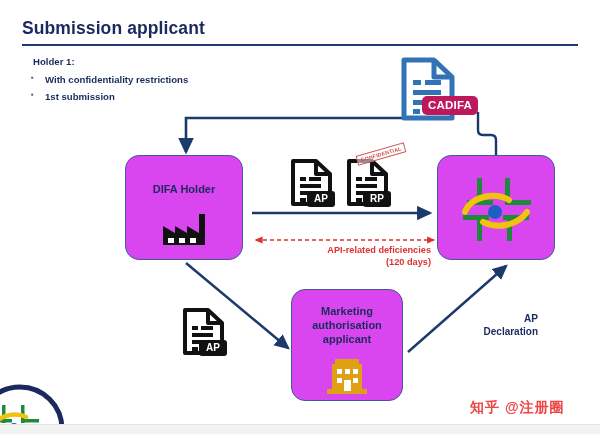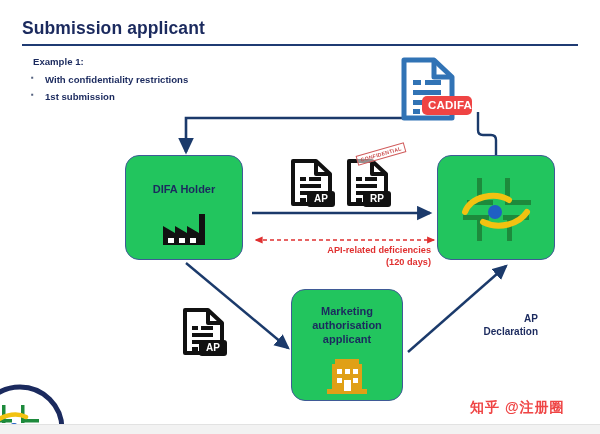--- a/index.html
+++ b/index.html
@@ -67,21 +67,21 @@
     color: #55627f;
   }
   .bullet.b1 { top: 74px; }
   .bullet.b2 { top: 91px; }
 
   
   .node {
     position: absolute;
     border: 1.4px solid #3f5a96;
     border-radius: 14px;
-    background: #22c55e;
+    background: #d946ef;
     padding-left: 48px;
   }
   .node-label {
     position: absolute;
     left: 0;
     right: 0;
     text-align: center;
     font-size: 11px;
     font-weight: bold;
     color: #1b2a5e;
@@ -138,22 +138,22 @@
     position: absolute;
     border-radius: 5px;
     color: #ffffff;
     font-weight: bold;
     text-align: center;
     white-space: nowrap;
   }
   #cadifa-badge {
     left: 24px;
     top: 40px;
-    padding: 3px 0 4px 6px;
-    background: #ef4444;
+    padding: 3px 6px 4px 6px;
+    background: #be185d;
     font-size: 11.5px;
     letter-spacing: 0.2px;
   }
 
   
   #ap-doc-group  { position: absolute; left: 289px; top: 158px; width: 54px; height: 56px; }
   #rp-doc-group  { position: absolute; left: 345px; top: 158px; width: 54px; height: 56px; }
   #ap2-doc-group { position: absolute; left: 181px; top: 307px; width: 54px; height: 56px; }
 
   .badge-black {
@@ -246,21 +246,21 @@
   }
 </style>
 </head>
 <body>
 
 <div id="slide">
 
   <div class="title">Submission applicant</div>
   <div class="title-rule"></div>
 
-  <div class="example-head">Example 1:</div>
+  <div class="example-head">Holder 1:</div>
   <div class="bullet b1">With confidentiality restrictions</div>
   <div class="bullet b2">1st submission</div>
 
   <svg id="connectors" viewBox="0 0 600 434">
     <defs>
       <marker id="navyArrow" markerWidth="7" markerHeight="7" refX="5.4" refY="3" orient="auto">
         <path d="M0,0 L6.4,3 L0,6 Z" fill="#1b3a6b"></path>
       </marker>
       <marker id="redArrowEnd" markerWidth="6" markerHeight="6" refX="4.6" refY="3" orient="auto">
         <path d="M0,0.6 L5.4,3 L0,5.4 Z" fill="#e03030"></path>

